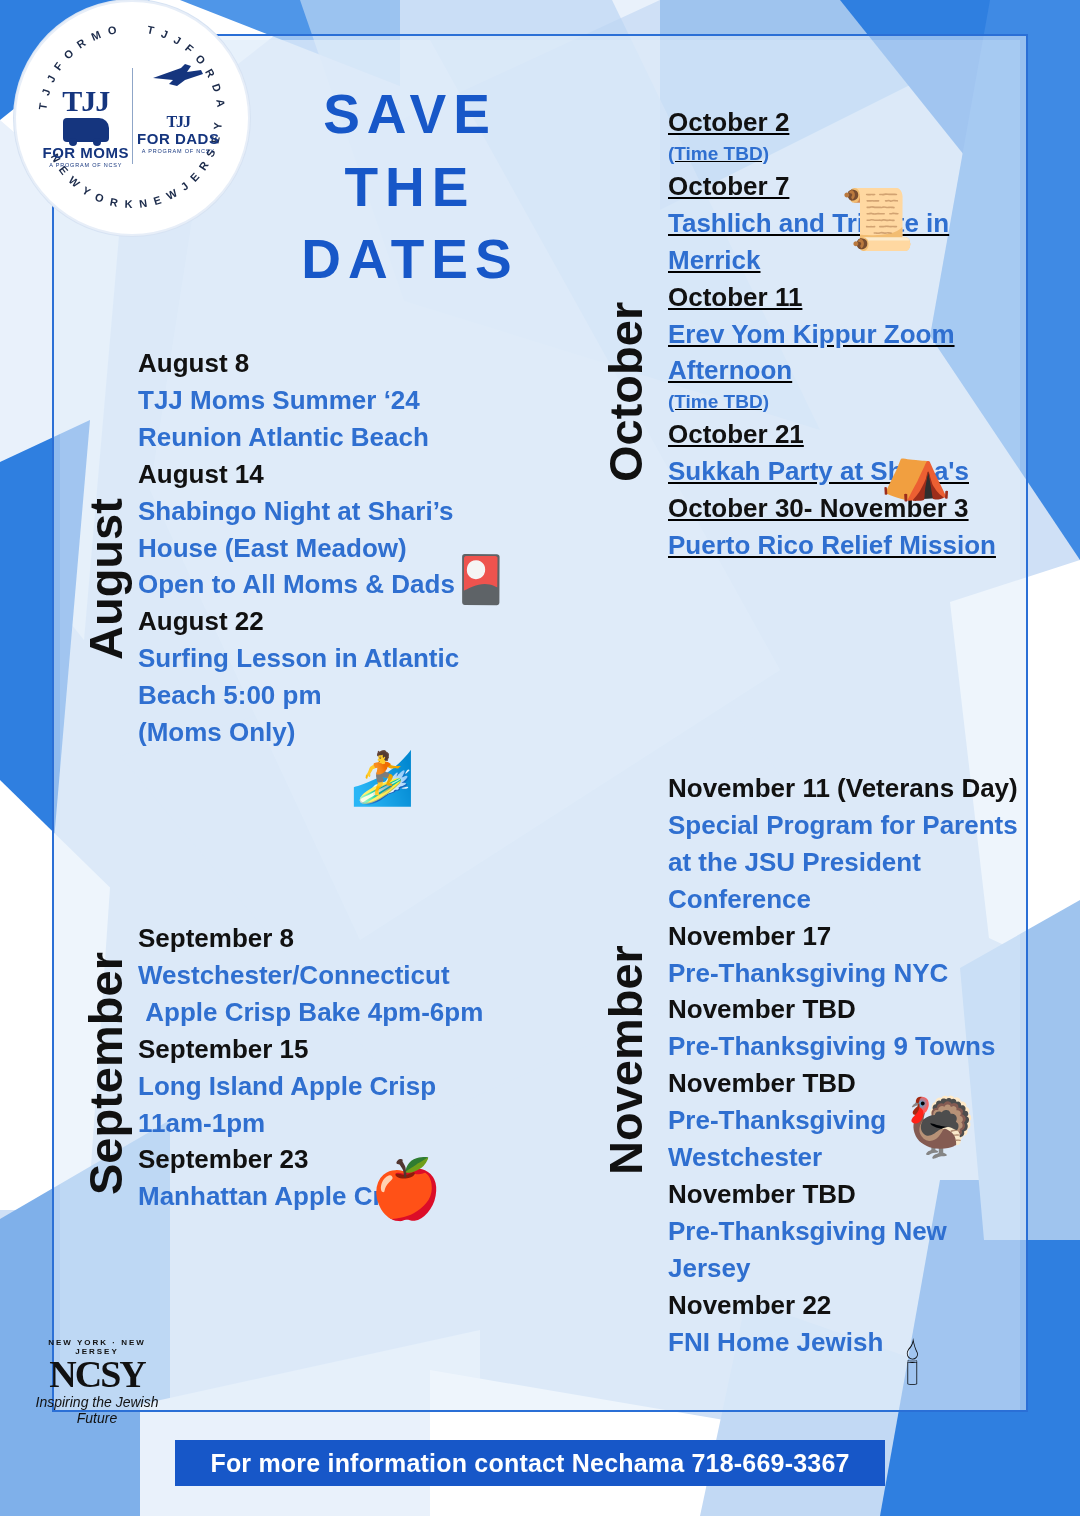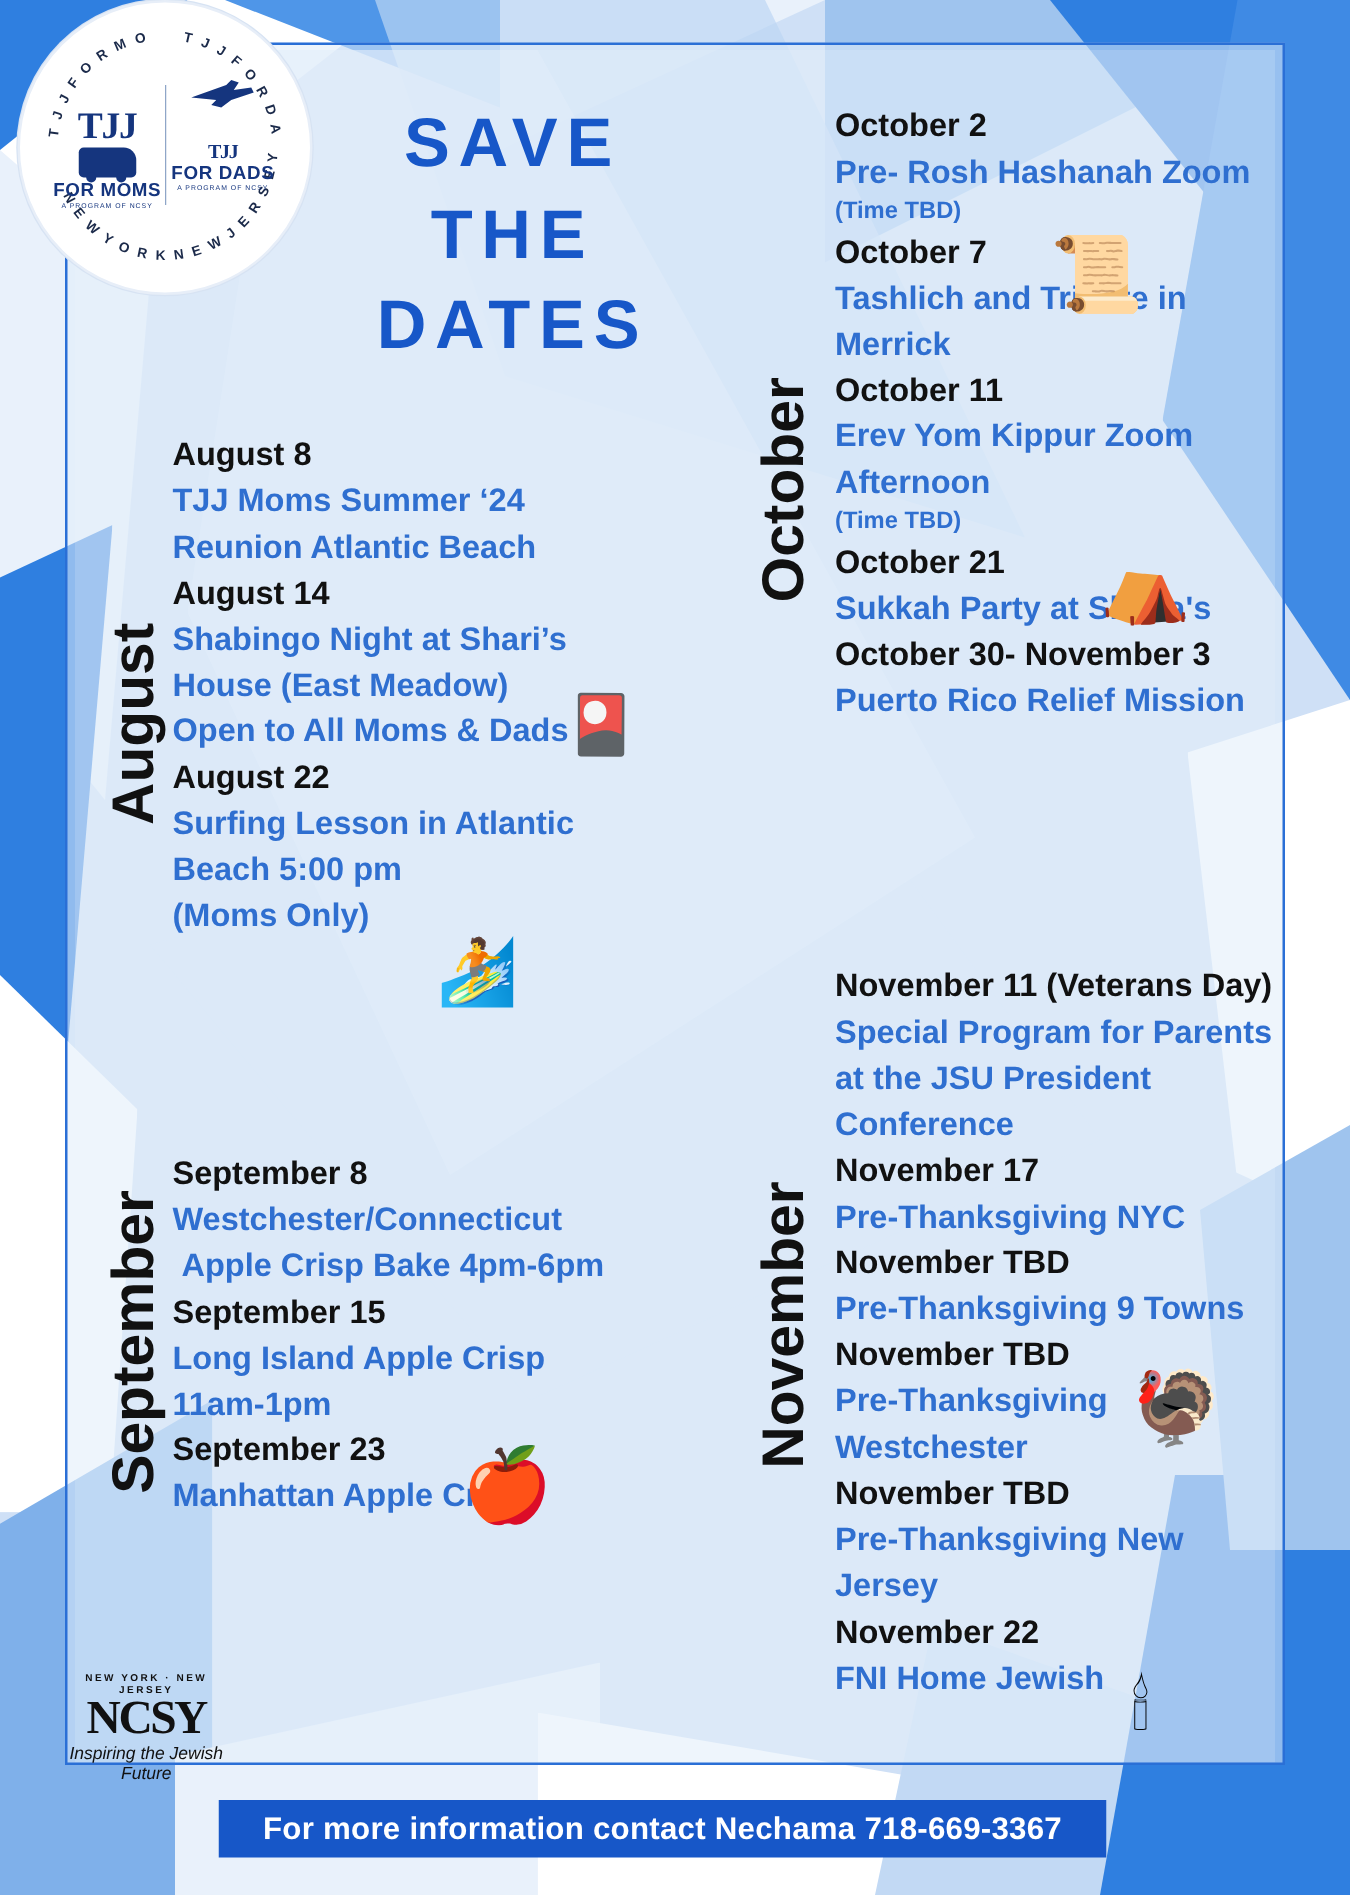--- a/index.html
+++ b/index.html
@@ -177,21 +177,21 @@
   }
   .emoji {
     position: absolute;
     line-height: 1;
     user-select: none;
   }
 
   
   .ncsy {
     position: absolute;
-    left: 52px;
+    left: 32px;
     top: 1338px;
     width: 130px;
     text-align: center;
   }
   .ncsy-top {
     font-size: 8px;
     letter-spacing: 2px;
     color: #111;
     font-weight: bold;
   }
@@ -316,23 +316,22 @@
     <div class="desc">Westchester/Connecticut<br>&nbsp;Apple Crisp Bake 4pm-6pm</div>
     <div class="date">September 15</div>
     <div class="desc">Long Island Apple Crisp<br>11am-1pm</div>
     <div class="date">September 23</div>
     <div class="desc">Manhattan Apple Crisp</div>
   </div>
   <div class="emoji" style="left:370px; top:1160px; font-size:58px;">🍎</div>
 
   <div class="month-label" style="left:598px; top:482px; font-size:47px;">October</div>
 
-  <div class="block" style="left:668px; top:82px; width:370px;">
+  <div class="block" style="left:668px; top:104px; width:370px;text-decoration:underline;">
     <div class="date">October 2</div>
-    <div class="desc">Pre- Rosh Hashanah Zoom</div>
     <div class="desc small">(Time TBD)</div>
     <div class="date">October 7</div>
     <div class="desc">Tashlich and Tribute in Merrick</div>
     <div class="date">October 11</div>
     <div class="desc">Erev Yom Kippur Zoom<br>Afternoon</div>
     <div class="desc small">(Time TBD)</div>
     <div class="date">October 21</div>
     <div class="desc">Sukkah Party at Shana's</div>
     <div class="date">October 30- November 3</div>
     <div class="desc">Puerto Rico Relief Mission</div>

